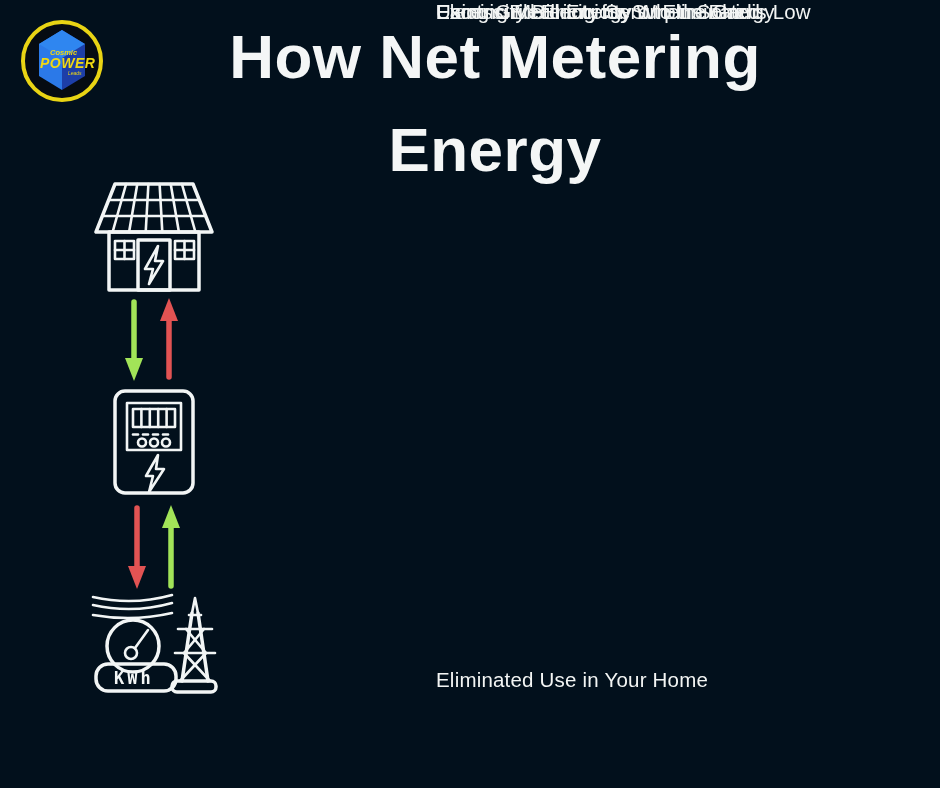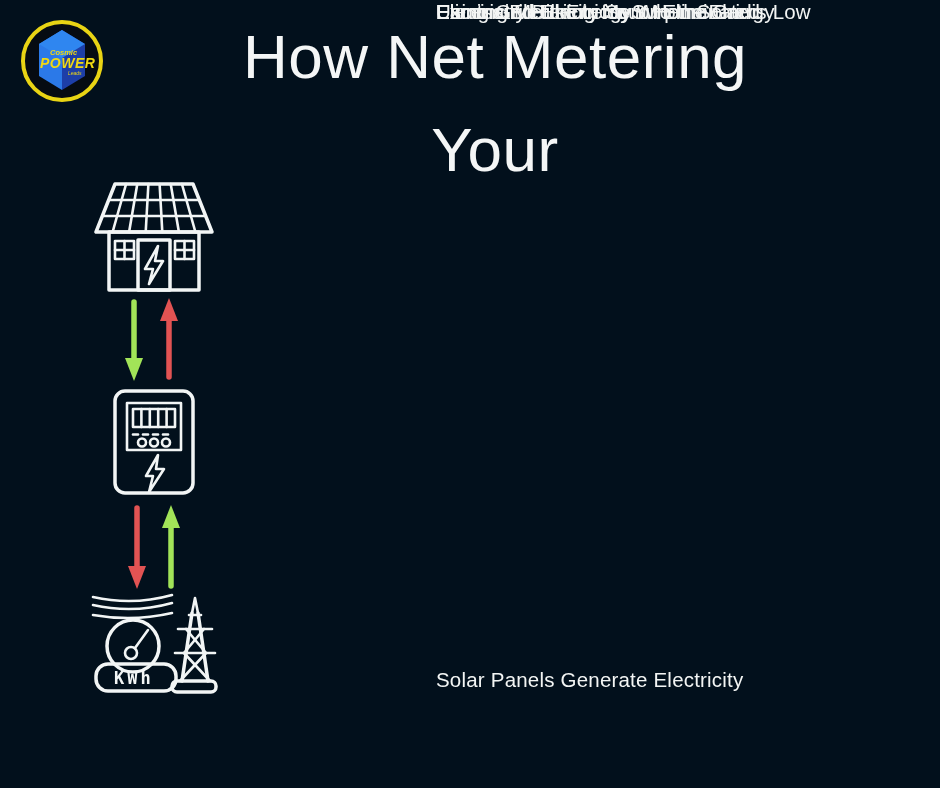--- a/index.html
+++ b/index.html
@@ -6,21 +6,21 @@
   .canvas{
     position:relative;width:940px;height:788px;
     background:#02101c;overflow:hidden;
     font-family:"Liberation Sans",sans-serif;color:#f2f5f5;
   }
   
   .logo{position:absolute;left:20px;top:18px;width:84px;height:86px;}
   
   .title{
     position:absolute;left:145px;top:10px;width:700px;
-    text-align:center;font-size:62px;font-weight:400;line-height:93px;
+    text-align:center;font-size:62px;font-weight:700;line-height:93px;
     color:#f4f6f6;letter-spacing:.5px;
   }
   
   .icon{position:absolute;font-weight:bold;}
   .icon svg{display:block;}
   .icon .stroke{fill:none;stroke:#f2f5f5;stroke-width:3.5;stroke-linecap:round;stroke-linejoin:round;}
   .icon .thin{stroke-width:2.6;}
   #house{left:94px;top:170px;}
   #meter{left:112px;top:388px;}
   #grid{left:88px;top:585px;}
@@ -60,21 +60,21 @@
         <polygon points="42,12 65,26 42,40 19,26" fill="#2f86f0"></polygon>
       </g>
       <text x="30" y="37" class="logo-top">Cosmic</text>
       <text x="20" y="50" class="logo-main">POWER</text>
       <text x="48" y="57" class="logo-sub">Leads</text>
     </svg>
   </div>
 
   <div class="title">
     <div>How Net Metering</div>
-    <div>Your</div>
+    <div>Energy</div>
   </div>
 
   <div class="icon" id="house">
     <svg width="122" height="122" viewBox="0 0 122 122">
       <g class="stroke">
 
         <polygon points="2,62 118,62 99,14 21,14"></polygon>
         <line x1="14.7" y1="30" x2="105.3" y2="30" class="thin"></line>
         <line x1="8.3" y1="46" x2="111.7" y2="46" class="thin"></line>
         <line x1="32.1" y1="14" x2="18.6" y2="62" class="thin"></line>
@@ -164,20 +164,19 @@
         <line x1="87" y1="68" x2="127" y2="68" class="thin"></line>
         <line x1="98" y1="44" x2="118" y2="68" class="thin"></line>
         <line x1="116" y1="44" x2="96" y2="68" class="thin"></line>
         <line x1="96" y1="68" x2="122" y2="96" class="thin"></line>
         <line x1="118" y1="68" x2="92" y2="96" class="thin"></line>
       </g>
       <text x="26" y="99" class="kwh-text">KWh</text>
     </svg>
   </div>
 
-  <div class="step">Solar Panels Generate Electricity</div>
   <div class="step">Eliminated Use in Your Home</div>
   <div class="step">Excess Electricity Sent to the Grid</div>
   <div class="step">Earning Metering for Surplus Energy</div>
   <div class="step">Using Grid Electricity When Solar is Low</div>
   <div class="step">Electricity Bill Energy or Eliminated</div>
 
 </div>
 
 </body></html>

